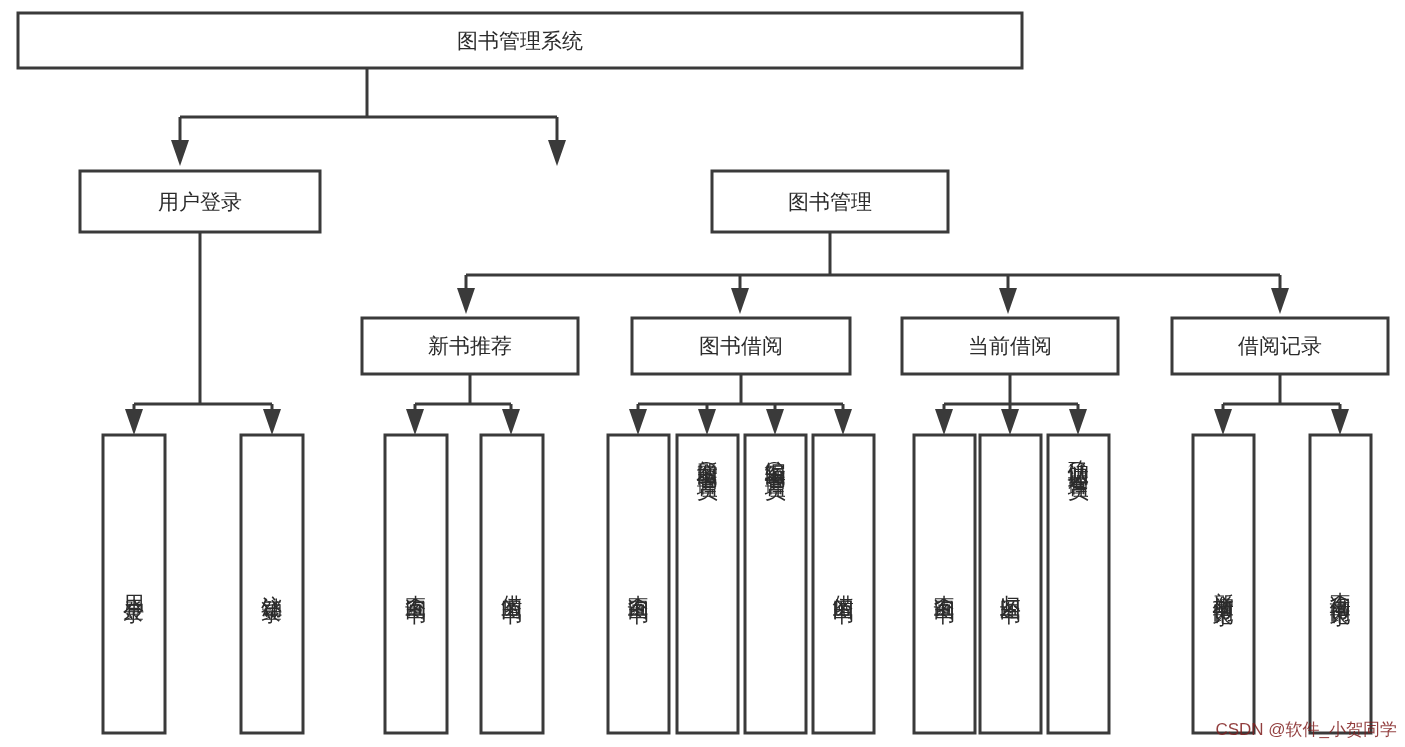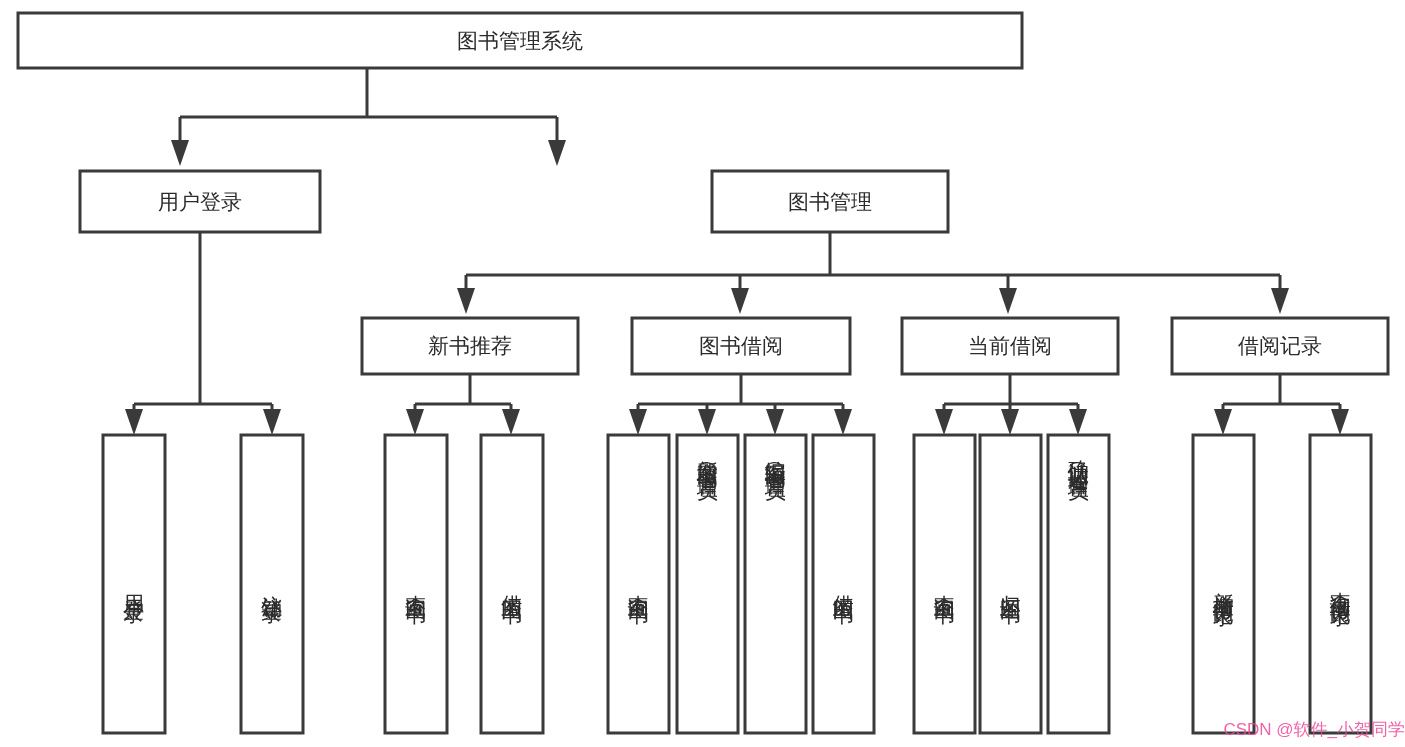--- a/index.html
+++ b/index.html
@@ -60,25 +60,25 @@
     font-family: "Liberation Sans", "DejaVu Sans", sans-serif;
     font-size: 21px;
     line-height: 1.12;
     color: #2b2b2b;
     letter-spacing: 3px;
     white-space: nowrap;
     text-align: center;
   }
   #watermark {
     position: absolute;
-    right: 0;
+    right: 8px;
     bottom: 6px;
     font-family: "Liberation Sans", "DejaVu Sans", sans-serif;
     font-size: 17px;
-    color: #ec4899;
+    color: #7f1d1d;
     opacity: 0.85;
     white-space: nowrap;
   }
 </style>
 </head>
 <body>
 
 <div id="diagram-root">
 
   <svg class="flow" viewBox="0 0 1405 747" xmlns="http://www.w3.org/2000/svg">

